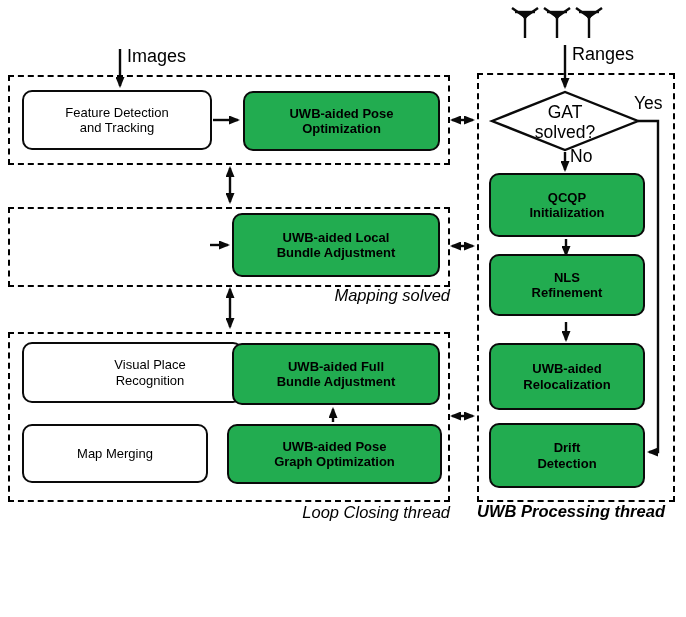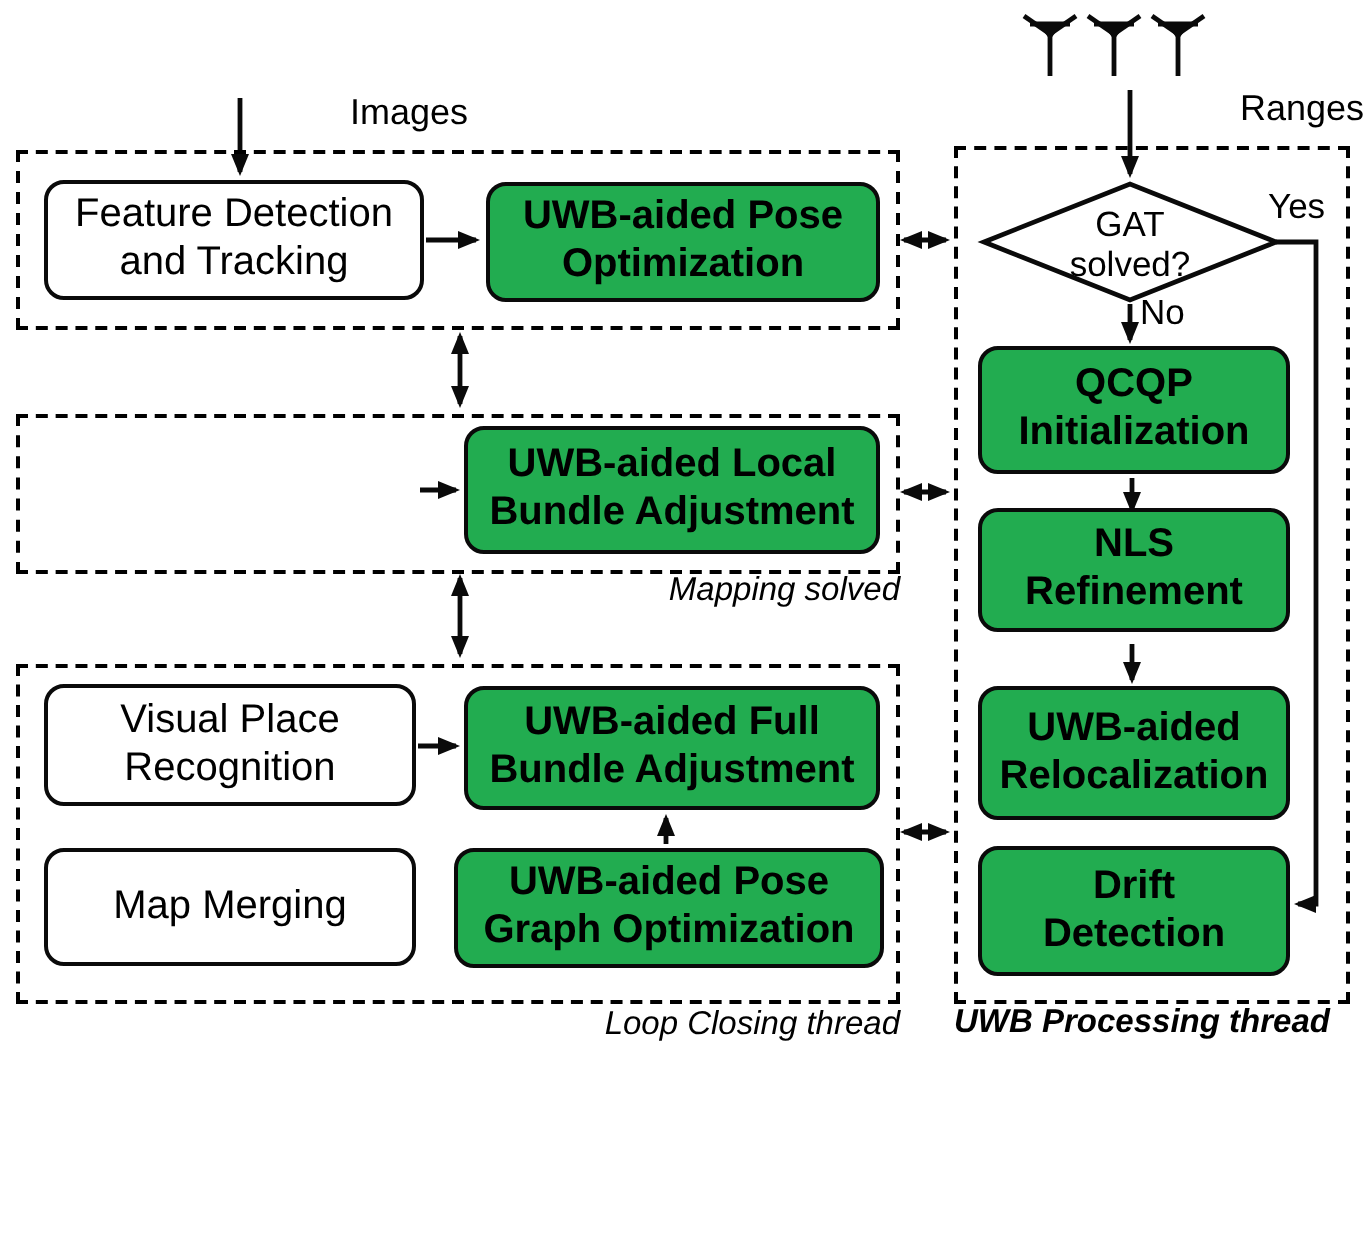--- a/index.html
+++ b/index.html
@@ -2,23 +2,23 @@
 <html style="--green: #22AC50;"><head>
 <meta charset="utf-8">
 <style>
   html,body{margin:0;padding:0;background:#ffffff;}
   .figure{position:relative;width:686px;height:617px;background:#fff;
           font-family:"Liberation Sans",sans-serif;color:#000;overflow:hidden;}
   .layer{position:absolute;left:0;top:0;pointer-events:none;}
   .panel{position:absolute;border:2px dashed #000;background:transparent;}
   .node{position:absolute;display:flex;align-items:center;justify-content:center;
         text-align:center;border:2.4px solid #0a0a0a;border-radius:10px;
-        background:#fff;font-size:20px;line-height:1.18;white-space:pre-line;}
+        background:#fff;font-size:13px;line-height:1.18;white-space:pre-line;}
   .gbox{background:var(--green,#22AC50);font-weight:bold;}
-  .lbl{position:absolute;font-size:18px;margin-left:48px;}
+  .lbl{position:absolute;font-size:18px;}
   .thread-label{position:absolute;font-style:italic;font-size:16.5px;}
   .thread-label.right{width:450px;text-align:right;}
   .uwb-label{font-weight:bold;text-align:center;width:210px;}
   .decision-text{position:absolute;left:505px;top:97px;width:120px;height:50px;
         display:flex;align-items:center;justify-content:center;text-align:center;
         font-size:17.5px;line-height:1.15;white-space:pre-line;}
   .branch{position:absolute;font-size:17.5px;}
   .caption{position:absolute;left:6px;top:549px;width:674px;
         font-family:"Liberation Serif",serif;font-size:21px;line-height:1.38;
         white-space:pre-line;}
@@ -92,21 +92,21 @@
   <div class="panel" style="left:8px;top:75px;width:438px;height:86px;"></div>
   <div class="panel" style="left:8px;top:207px;width:438px;height:76px;"></div>
   <div class="panel" style="left:8px;top:332px;width:438px;height:166px;"></div>
   <div class="panel" style="left:477px;top:73px;width:194px;height:425px;"></div>
 
   <div class="lbl" style="left:127px;top:46px;">Images</div>
   <div class="lbl" style="left:572px;top:44px;">Ranges</div>
 
   <div class="node" style="left:22px;top:90px;width:186px;height:56px;">Feature Detection
 and Tracking</div>
-  <div class="node" style="left:22px;top:342px;width:182px;height:57px;">Visual Place
+  <div class="node" style="left:22px;top:342px;width:182px;height:57px;padding-left:35px;">Visual Place
 Recognition</div>
   <div class="node" style="left:22px;top:424px;width:182px;height:55px;">Map Merging</div>
 
   <div class="node gbox" style="left:243px;top:91px;width:193px;height:56px;">UWB-aided Pose
 Optimization</div>
   <div class="node gbox" style="left:232px;top:213px;width:204px;height:60px;">UWB-aided Local
 Bundle Adjustment</div>
   <div class="node gbox" style="left:232px;top:343px;width:204px;height:58px;">UWB-aided Full
 Bundle Adjustment</div>
   <div class="node gbox" style="left:227px;top:424px;width:211px;height:56px;">UWB-aided Pose

